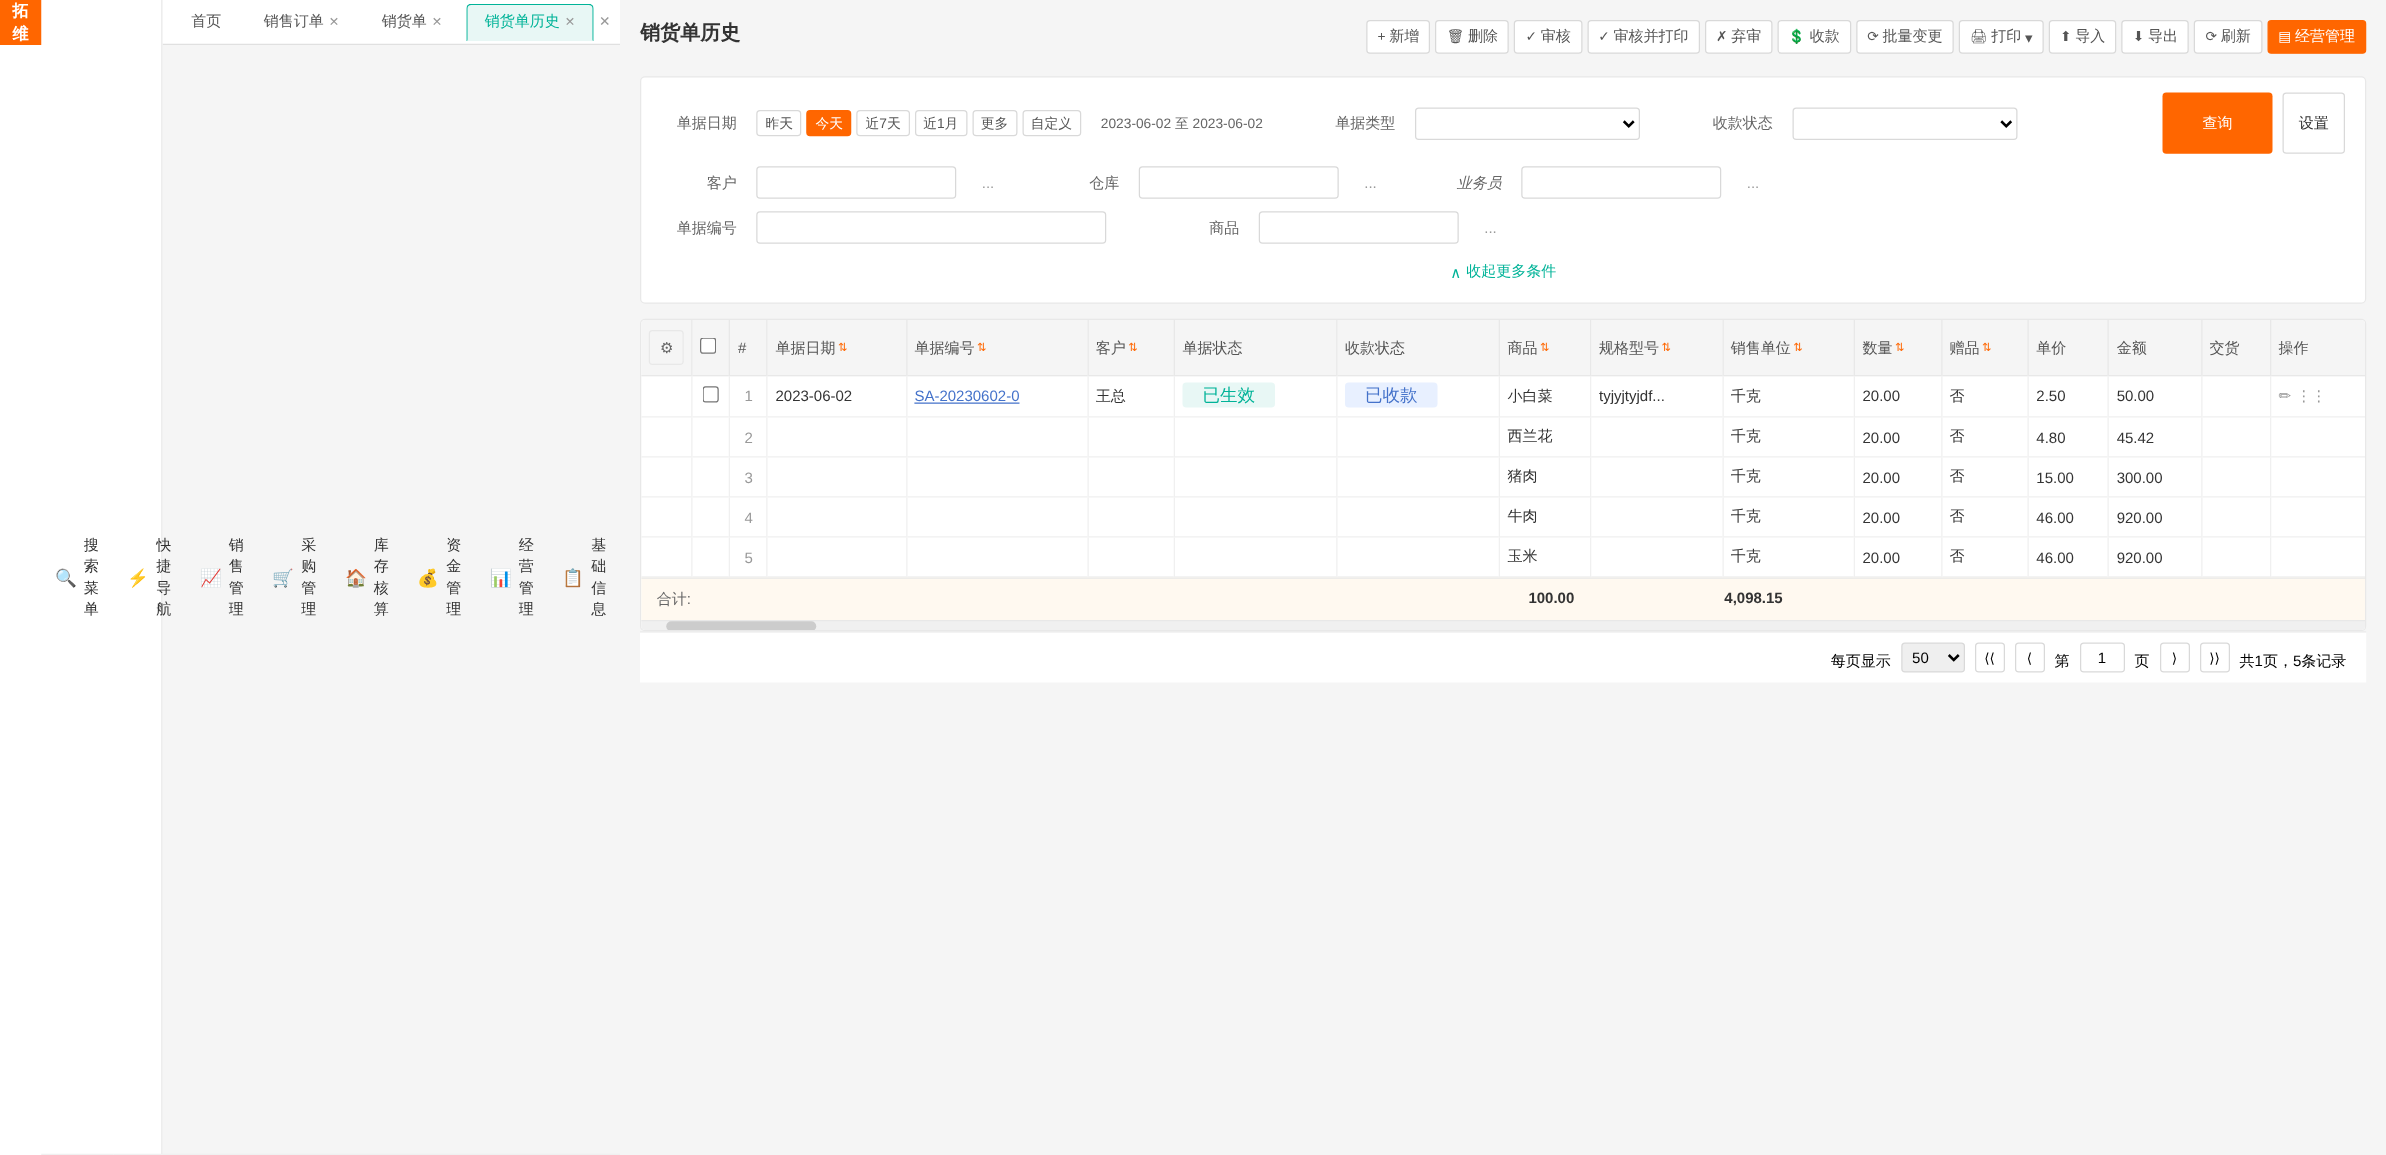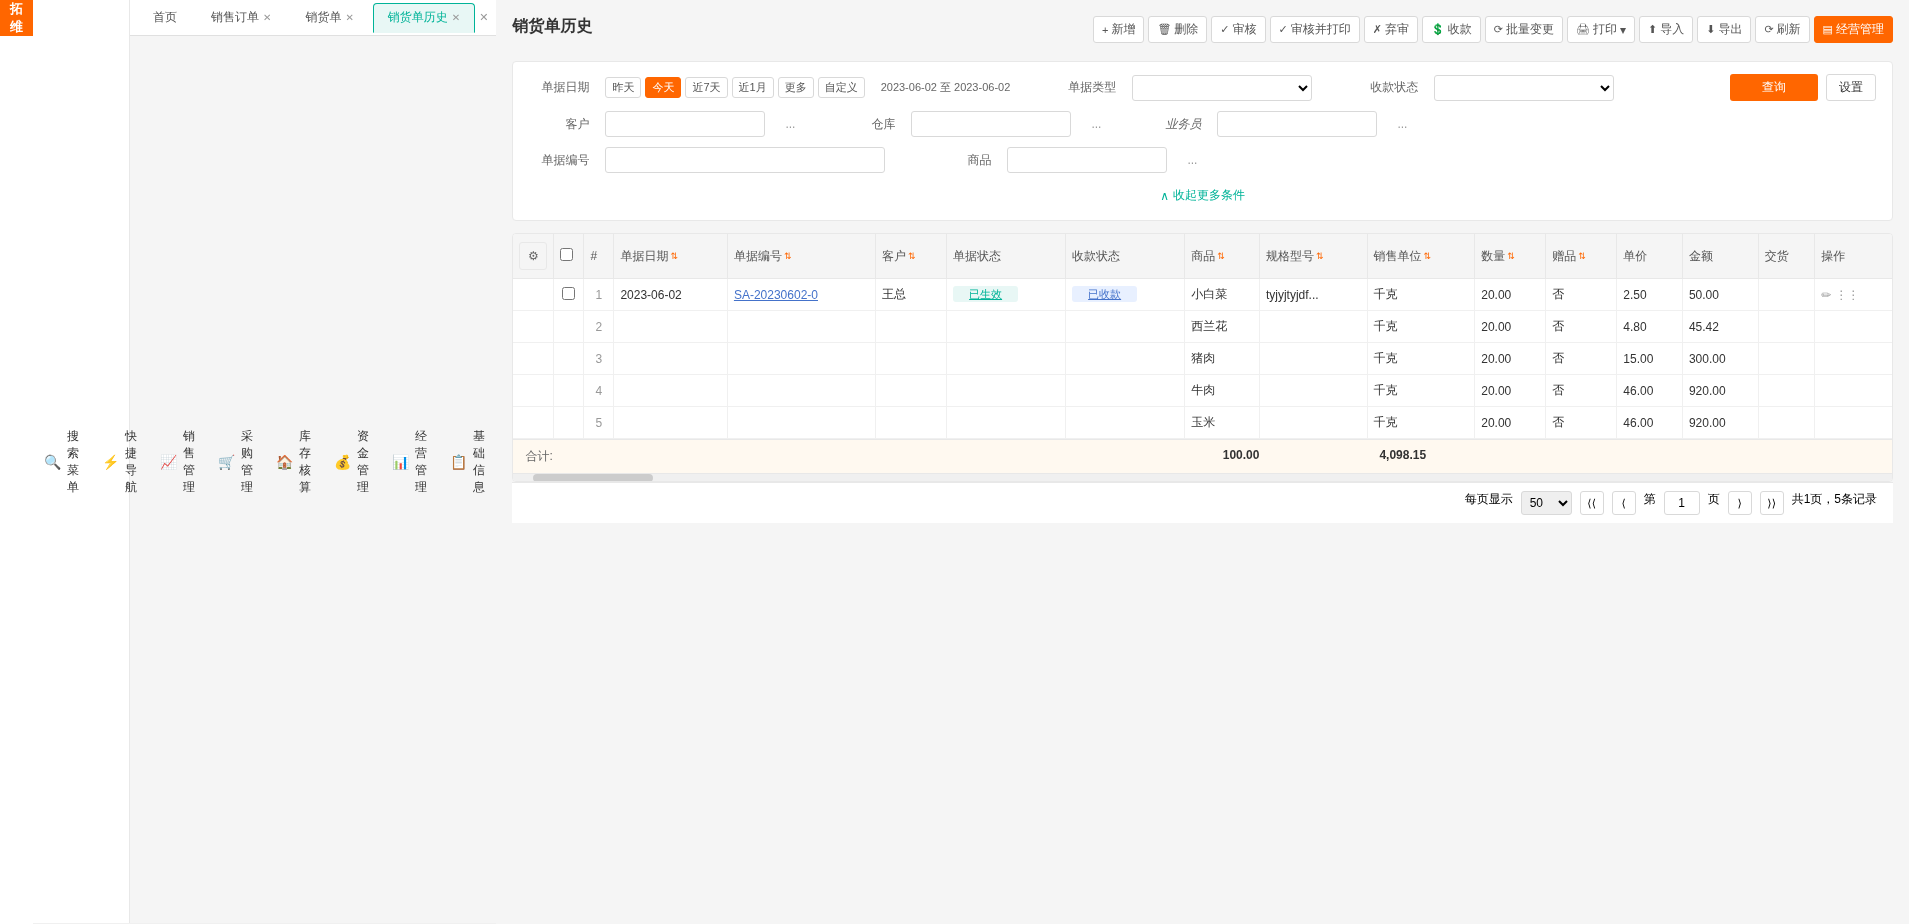--- a/index.html
+++ b/index.html
@@ -201,21 +201,21 @@
       border-radius: 3px;
       padding: 5px 32px;
       cursor: pointer;
       font-size: 12px;
     }
     .settings-btn {
       background: #fff;
       color: #333;
       border: 1px solid #d9d9d9;
       border-radius: 3px;
-      padding: 4px 12px;
+      padding: 15px 12px;
       cursor: pointer;
       font-size: 12px;
     }
 
     
     .table-container {
       background: #fff;
       border: 1px solid #e8e8e8;
       border-radius: 4px;
       overflow: hidden;
@@ -250,43 +250,42 @@
     }
     tbody td {
       padding: 7px 6px;
       color: #333;
       border-right: 1px solid #f0f0f0;
     }
     tbody td:last-child { border-right: none; }
     .badge {
       padding: 2px 16px;
       border-radius: 3px;
-      font-size: 11px;
-      text-decoration: underline;
+      font-size: 14px;
     }
     .badge-green { background: #e8f7f5; color: #00b398; }
     .badge-blue { background: #e8f0ff; color: #4472ca; }
     .link-text { color: #4472ca; cursor: pointer; text-decoration: underline; }
     .row-num { color: #999; text-align: center; }
     .checkbox-cell { text-align: center; }
 
     
     .table-footer {
       background: #fff9f0;
       border-top: 1px solid #e8e8e8;
       padding: 8px 12px;
       display: flex;
     }
     .footer-label { color: #666; margin-right: 20px; }
     .footer-total { font-weight: bold; color: #333; }
 
     
     .pagination-bar {
       display: flex;
-      align-items: flex-start;
+      align-items: flex-end;
       justify-content: flex-end;
       padding: 8px 16px;
       gap: 8px;
       background: #fff;
       border-top: 1px solid #e8e8e8;
     }
     .pagination-btn {
       width: 24px;
       height: 24px;
       border: 1px solid #d9d9d9;

